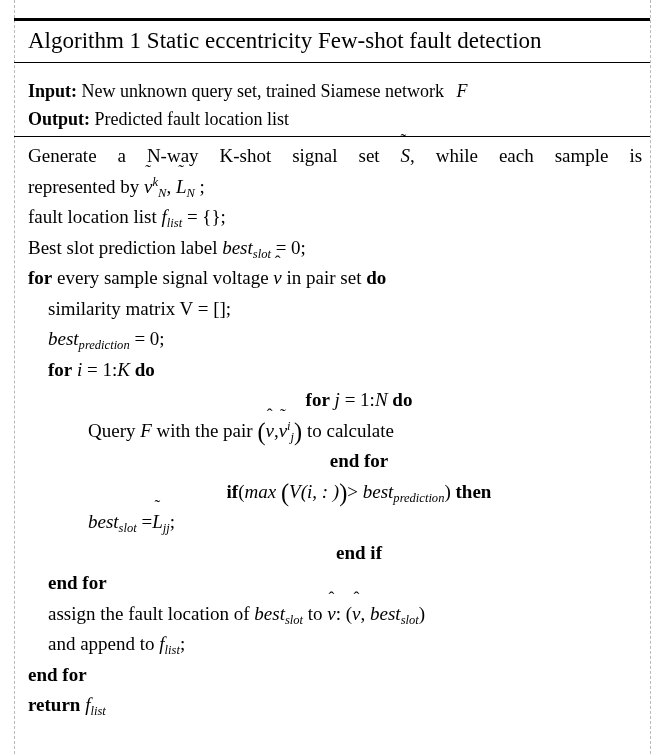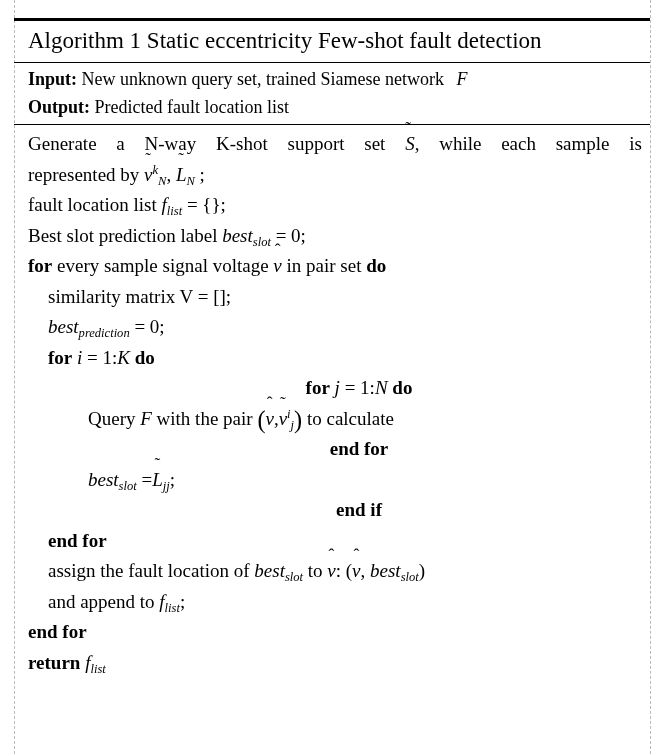--- a/index.html
+++ b/index.html
@@ -45,20 +45,21 @@
     padding: 2px 0 3px 14px;
     white-space: nowrap;
   }
   #algorithm-title .kw { font-weight: normal; }
 
   
   #io-block {
     padding: 2px 0 3px 14px;
     font-size: 18px;
     line-height: 28px;
+    margin-top: 12px;
   }
   .io-line { white-space: nowrap; }
   .io-line .lbl { font-weight: bold; }
 
   
   #body-block {
     padding: 4px 0 6px 14px;
     font-size: 19px;
     line-height: 30.5px;
   }
@@ -142,21 +143,21 @@
     <div class="io-line">
       <span class="lbl">Output:</span>
       <span>Predicted fault location list</span>
     </div>
   </div>
 
   <div class="rule-thin"></div>
 
   <div id="body-block">
 
-    <div class="code-line justified"><span>Generate</span> <span>a</span> <span>N-way</span> <span>K-shot</span> <span>support</span> <span>set</span> <span class="nowrapseg"><span class="acc"><span class="mark">˜</span><span>S</span></span><span>, while</span></span> <span>each</span> <span>sample</span> <span>is</span></div>
+    <div class="code-line justified"><span>Generate</span> <span>a</span> <span>N-way</span> <span>K-shot</span> <span>signal</span> <span>set</span> <span class="nowrapseg"><span class="acc"><span class="mark">˜</span><span>S</span></span><span>, while</span></span> <span>each</span> <span>sample</span> <span>is</span></div>
 
     <div class="code-line"><span>represented by</span>
       <span class="nowrapseg"><span class="acc"><span class="mark">˜</span><span class="mi">v</span></span><sup>k</sup><sub>N</sub><span>,</span></span>
       <span class="nowrapseg"><span class="acc"><span class="mark">˜</span><span class="mi">L</span></span><sub>N</sub></span>
       <span>;</span></div>
 
     <div class="code-line"><span>fault location list</span>
       <span class="nowrapseg"><span class="mi">f</span><sub>list</sub></span>
       <span>= {};</span></div>
 
@@ -189,20 +190,24 @@
 
     <div class="code-line ind3"><span>Query</span>
       <span class="cal">F</span>
       <span>with the pair</span>
       <span class="nowrapseg"><span class="bigparen">(</span><span class="acc"><span class="mark">ˆ</span><span class="mi">v</span></span><span>,</span><span class="acc"><span class="mark">˜</span><span class="mi">v</span></span><sup>i</sup><sub>j</sub><span class="bigparen">)</span></span>
       <span>to calculate</span></div>
 
 
     <div class="code-line ind2"><span class="kw">end for</span></div>
 
+    <div class="code-line ind2"><span class="kw">if</span><span>(</span><span class="mi">max</span>
+      <span class="nowrapseg"><span class="bigparen">(</span><span class="mi">V(i, : )</span><span class="bigparen">)</span></span><span>&gt;</span>
+      <span class="nowrapseg"><span class="mi">best</span><sub>prediction</sub><span>)</span></span>
+      <span class="kw">then</span></div>
 
 
     <div class="code-line ind3"><span class="nowrapseg"><span class="mi">best</span><sub>slot</sub></span>
       <span>=</span><span class="nowrapseg"><span class="acc"><span class="mark">˜</span><span class="mi">L</span></span><sub>jj</sub><span>;</span></span></div>
 
     <div class="code-line ind2"><span class="kw">end if</span></div>
 
     <div class="code-line ind1"><span class="kw">end for</span></div>
 
     <div class="code-line ind1"><span>assign the fault location of</span>

